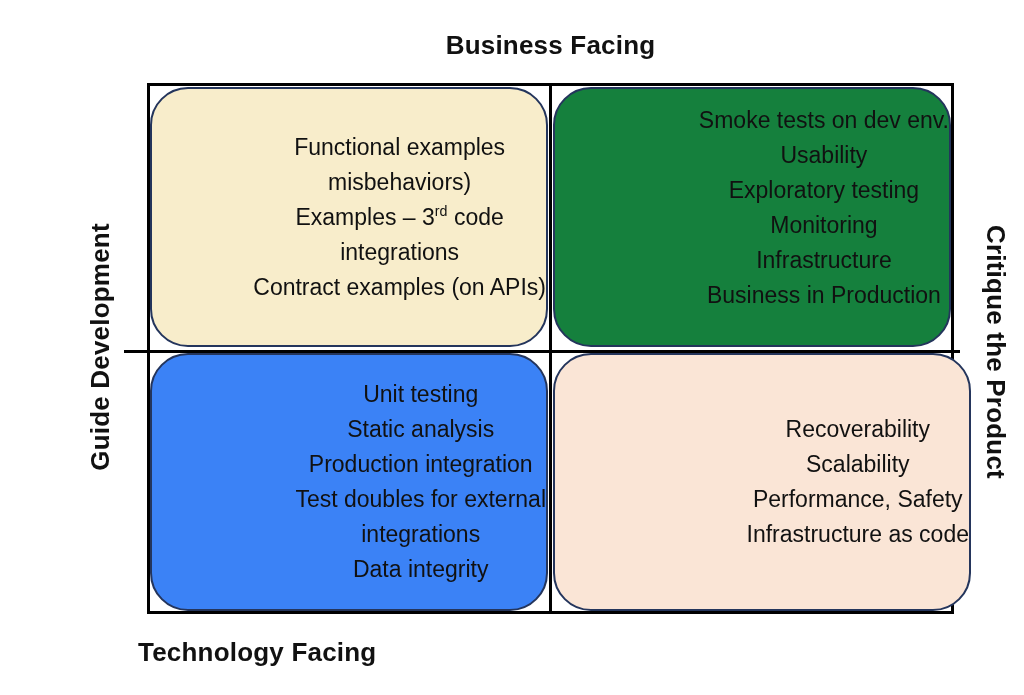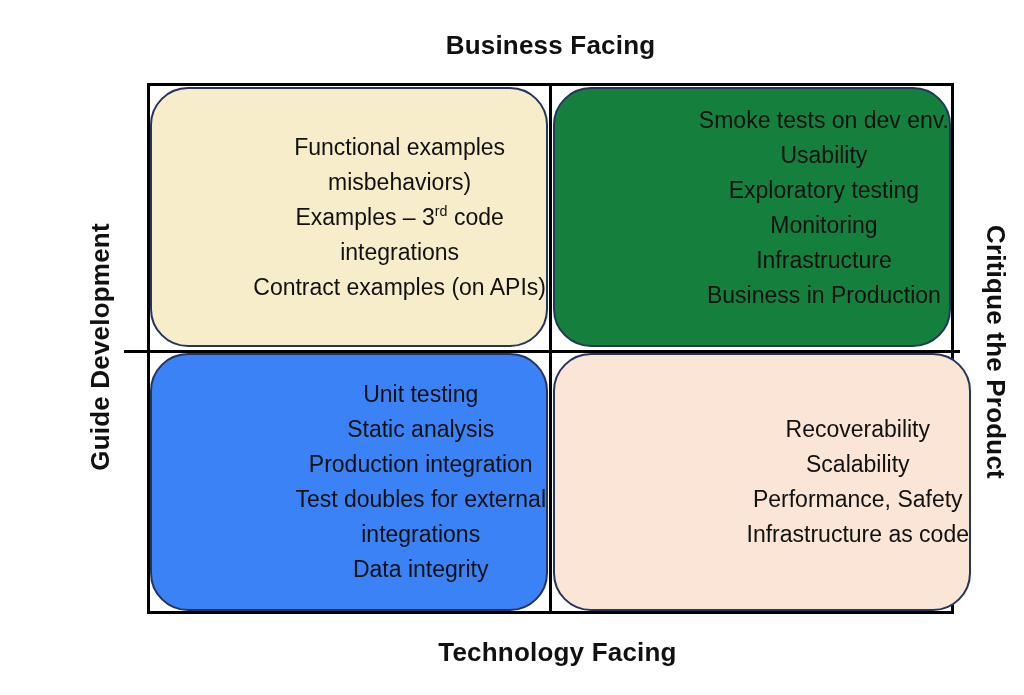--- a/index.html
+++ b/index.html
@@ -27,24 +27,24 @@
     white-space: nowrap;
     color: var(--text, #111111);
   }
   .axis-label.top {
     left: 109px;
     width: 807px;
     top: 30px;
     text-align: center;
   }
   .axis-label.bottom {
-    left: 116px;
+    left: 100px;
     width: 807px;
     top: 637px;
-    text-align: center;
+    text-align: left;
   }
   .axis-label.left {
     left: 62px;
     top: 347px;
     transform: translate(-50%, -50%) rotate(-90deg);
   }
   .axis-label.right {
     left: 957px;
     top: 352px;
     transform: translate(-50%, -50%) rotate(90deg);

